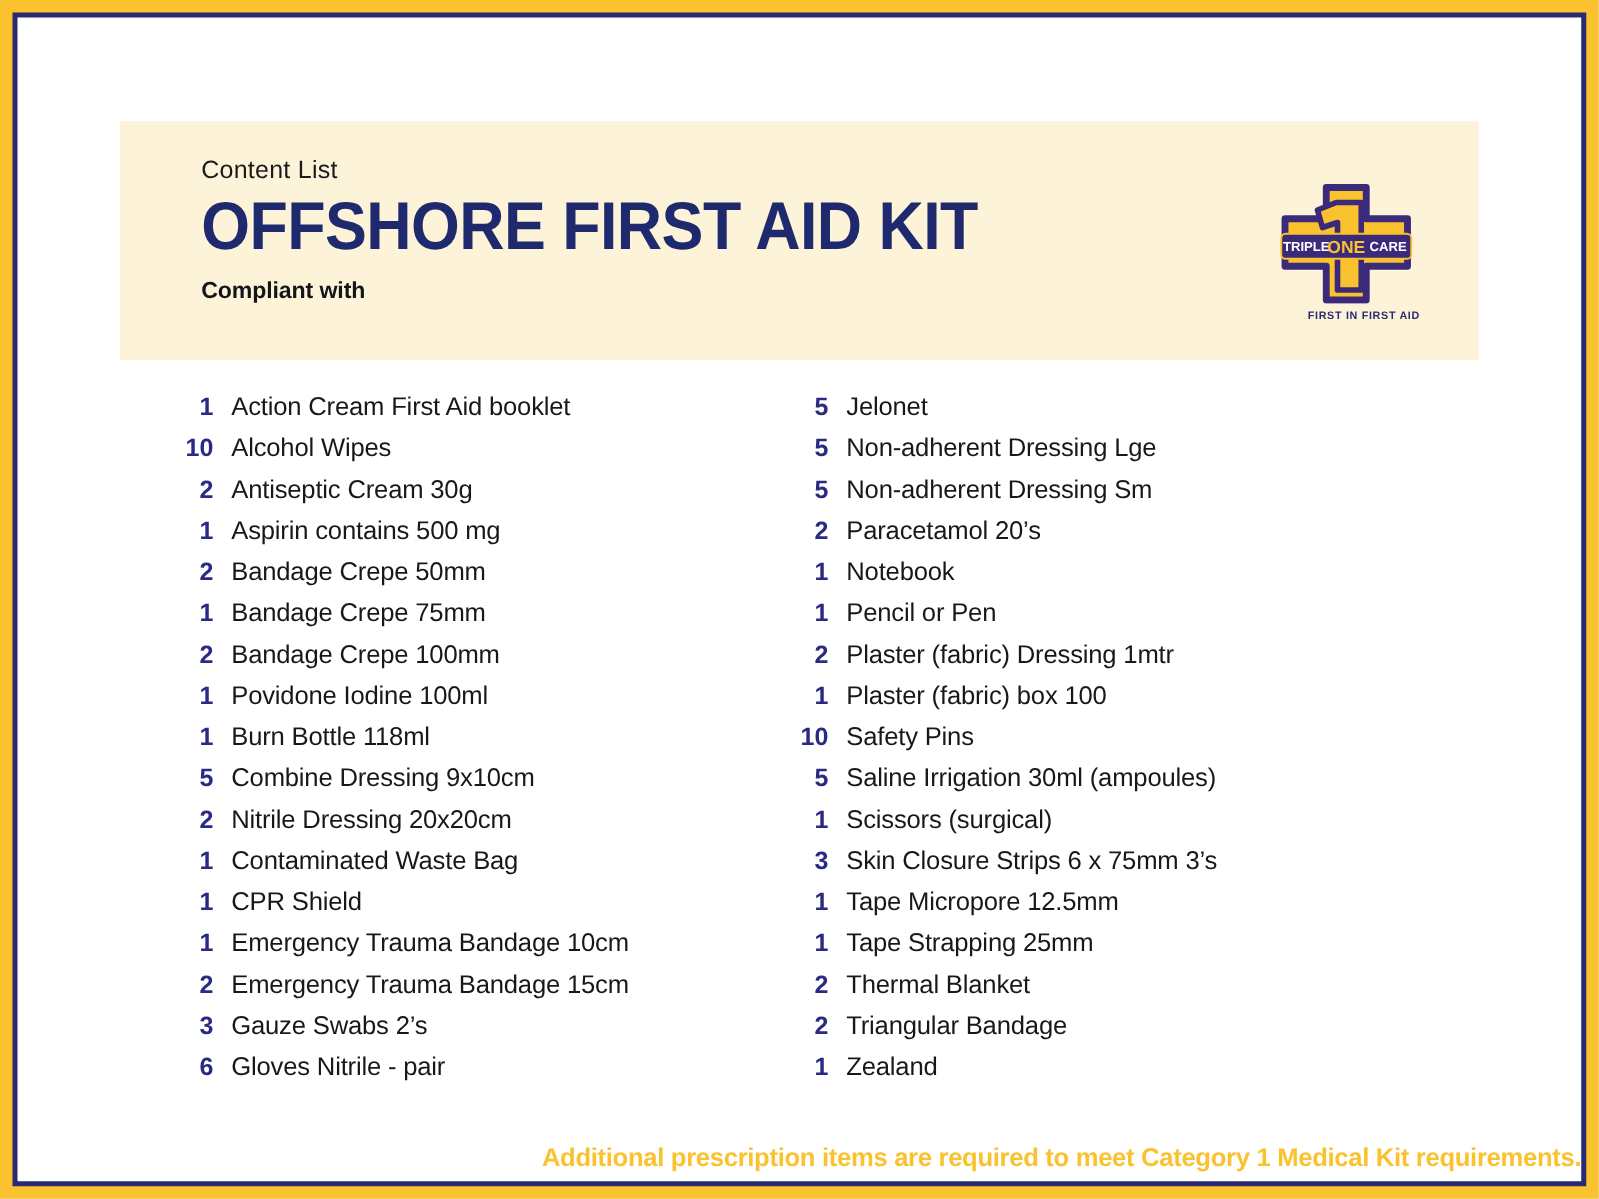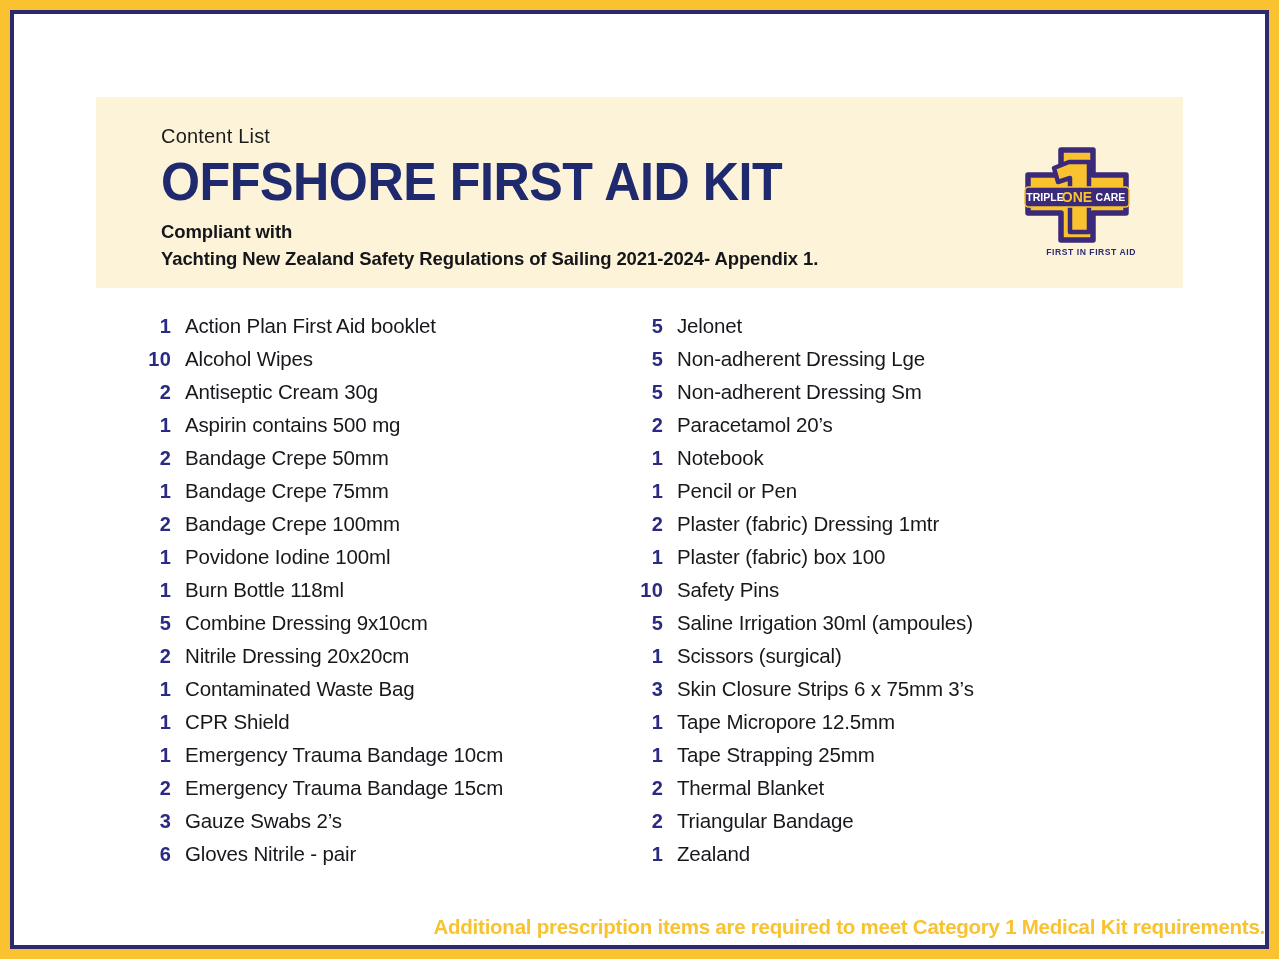--- a/index.html
+++ b/index.html
@@ -166,21 +166,20 @@
 <div id="page">
   <div id="frame-navy">
     <div id="sheet">
 
       <div id="header-banner">
 
         <div id="header-text-block">
           <div id="kicker">Content List</div>
           <div id="main-title">OFFSHORE FIRST AID KIT</div>
           <div id="compliance-1" class="compliance-line">Compliant with</div>
-          <div id="compliance-2" class="compliance-line">Yachting New Zealand Safety Regulations of Sailing 2021-2024- Appendix 1.</div>
         </div>
 
         <div id="logo">
           <div id="logo-mark">
             <svg viewBox="0 0 216 192" width="108" height="96" aria-hidden="true">
 
               <path d="M76 6 H140 V56 H206 V132 H140 V186 H76 V132 H10 V56 H76 Z" fill="#f9c22e" stroke="#3b2a7a" stroke-width="11" stroke-linejoin="round"></path>
 
               <path d="M92 30 L132 30 L132 170 L94 170 L94 62 L70 70 L62 42 Z" fill="#f9c22e" stroke="#3b2a7a" stroke-width="9" stroke-linejoin="round"></path>
 
@@ -192,21 +191,21 @@
           </div>
           <div id="logo-tagline">FIRST IN FIRST AID</div>
         </div>
 
       </div>
 
       <div id="list-area">
         <div id="column-left" class="item-column">
             <div class="item-row">
               <span class="item-qty">1</span>
-              <span class="item-name">Action Plan First Aid booklet</span>
+              <span class="item-name">Action Cream First Aid booklet</span>
             </div>
             <div class="item-row">
               <span class="item-qty">10</span>
               <span class="item-name">Alcohol Wipes</span>
             </div>
             <div class="item-row">
               <span class="item-qty">2</span>
               <span class="item-name">Antiseptic Cream 30g</span>
             </div>
             <div class="item-row">

